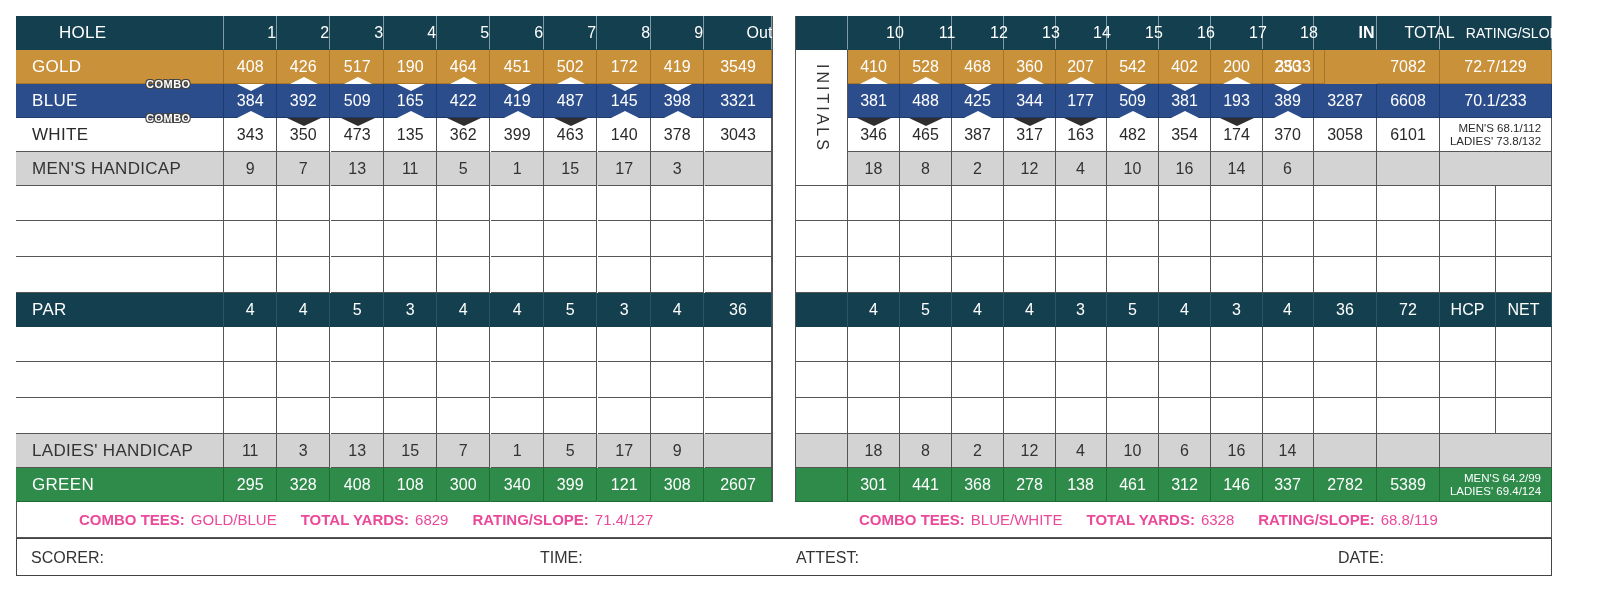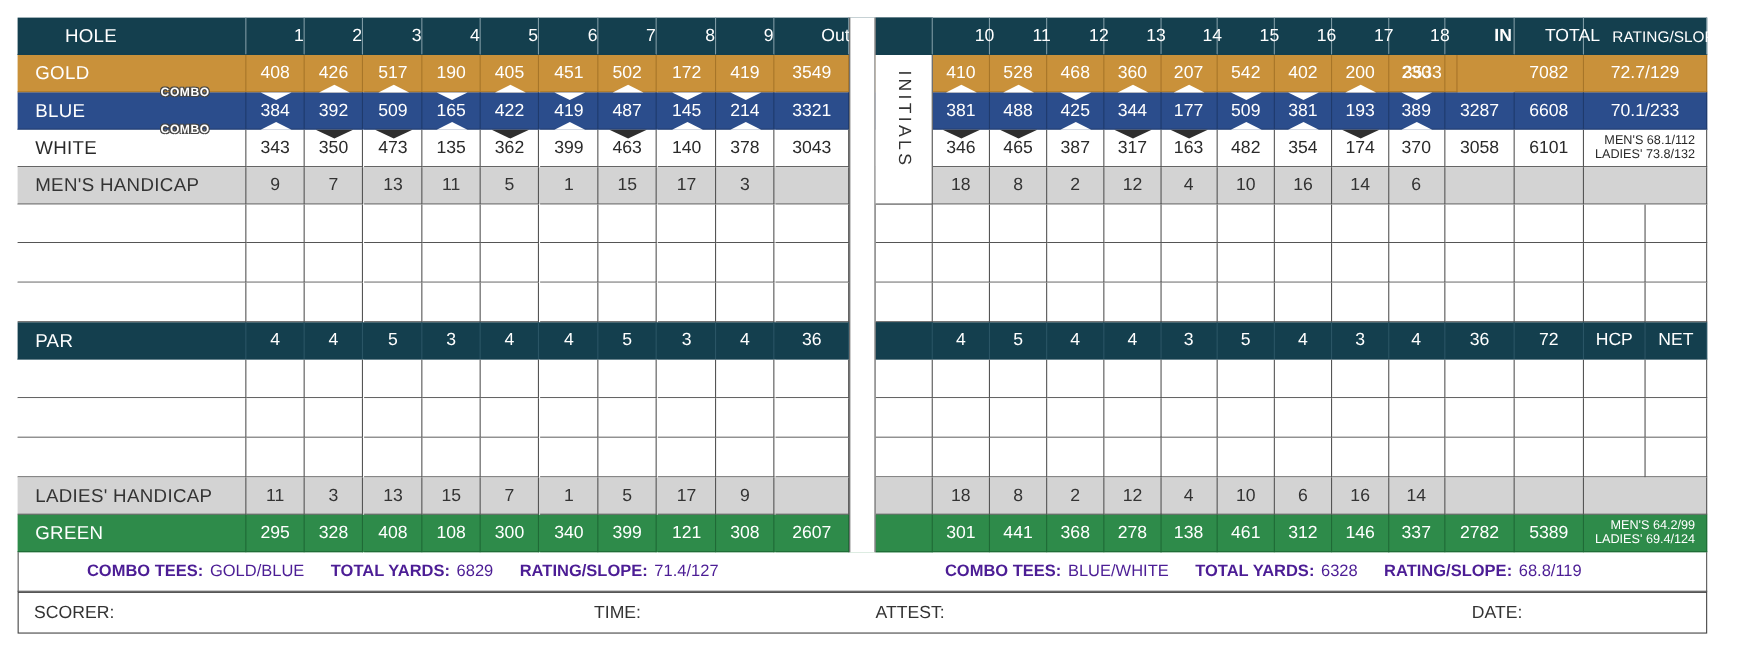--- a/index.html
+++ b/index.html
@@ -38,21 +38,21 @@
 
   .tri { position: absolute; width: 0; height: 0; z-index: 5; left: 50%; transform: translateX(-50%); }
   .tri.up-white { border-left: 14px solid transparent; border-right: 14px solid transparent; border-bottom: 7px solid #ffffff; }
   .tri.down-white { border-left: 14px solid transparent; border-right: 14px solid transparent; border-top: 7px solid #ffffff; }
   .tri.down-dark { border-left: 17px solid transparent; border-right: 17px solid transparent; border-top: 8px solid #2e2e2e; }
 
   .combo-tag { position: absolute; left: 130px; font-size: 11px; font-weight: bold; color: #ffffff; letter-spacing: 0.5px; z-index: 6;
                text-shadow: -1px -1px 0 #444, 1px -1px 0 #444, -1px 1px 0 #444, 1px 1px 0 #444; }
 
   .info-row { position: absolute; left: 0; top: 486px; width: 1536px; height: 36px; border: 1px solid #555; border-top: none;
-              display: flex; align-items: center; font-size: 15px; color: #4c1d95; }
+              display: flex; align-items: center; font-size: 15px; color: #ec4899; }
   .info-group { position: absolute; display: flex; align-items: center; gap: 0; white-space: nowrap; }
   .info-group b { font-weight: bold; margin-right: 6px; }
   .info-group .v { margin-right: 24px; }
 
   .sign-row { position: absolute; left: 0; top: 522px; width: 1536px; height: 38px; border: 1.5px solid #444;
               font-size: 16px; color: #333; }
   .sign-row span { position: absolute; top: 10px; }
 </style>
 </head>
 <body>
@@ -83,21 +83,21 @@
       <div class="cell" style="left: 1298px; width: 63px; font-weight: bold;">IN</div>
       <div class="cell" style="left: 1361px; width: 63px;">TOTAL</div>
       <div class="cell" style="left: 1424px; width: 112px; font-size: 14px;">RATING/SLOPE</div>
     </div>
     <div class="row r-gold" style="top: 34px; height: 34px;">
       <div class="cell label" style="left: 0px; width: 208px;">GOLD</div>
       <div class="cell" style="left: 208px; width: 53.4px;">408</div>
       <div class="cell" style="left: 261px; width: 53.4px;">426</div>
       <div class="cell" style="left: 315px; width: 53.4px;">517</div>
       <div class="cell" style="left: 368px; width: 53.4px;">190</div>
-      <div class="cell" style="left: 421px; width: 53.4px;">405</div>
+      <div class="cell" style="left: 421px; width: 53.4px;">464</div>
       <div class="cell" style="left: 475px; width: 53.4px;">451</div>
       <div class="cell" style="left: 528px; width: 53.4px;">502</div>
       <div class="cell" style="left: 582px; width: 53.4px;">172</div>
       <div class="cell" style="left: 635px; width: 53.4px;">419</div>
       <div class="cell" style="left: 689px; width: 67px;">3549</div>
       <div class="cell" style="left: 780px; width: 52px;"></div>
       <div class="cell" style="left: 832px; width: 52px;">410</div>
       <div class="cell" style="left: 884px; width: 52px;">528</div>
       <div class="cell" style="left: 936px; width: 52px;">468</div>
       <div class="cell" style="left: 988px; width: 52px;">360</div>
@@ -113,21 +113,21 @@
     <div class="row r-blue" style="top: 68px; height: 34px;">
       <div class="cell label" style="left: 0px; width: 208px;">BLUE</div>
       <div class="cell" style="left: 208px; width: 53.4px;">384</div>
       <div class="cell" style="left: 261px; width: 53.4px;">392</div>
       <div class="cell" style="left: 315px; width: 53.4px;">509</div>
       <div class="cell" style="left: 368px; width: 53.4px;">165</div>
       <div class="cell" style="left: 421px; width: 53.4px;">422</div>
       <div class="cell" style="left: 475px; width: 53.4px;">419</div>
       <div class="cell" style="left: 528px; width: 53.4px;">487</div>
       <div class="cell" style="left: 582px; width: 53.4px;">145</div>
-      <div class="cell" style="left: 635px; width: 53.4px;">214</div>
+      <div class="cell" style="left: 635px; width: 53.4px;">398</div>
       <div class="cell" style="left: 689px; width: 67px;">3321</div>
       <div class="cell" style="left: 780px; width: 52px;"></div>
       <div class="cell" style="left: 832px; width: 52px;">381</div>
       <div class="cell" style="left: 884px; width: 52px;">488</div>
       <div class="cell" style="left: 936px; width: 52px;">425</div>
       <div class="cell" style="left: 988px; width: 52px;">344</div>
       <div class="cell" style="left: 1039px; width: 52px;">177</div>
       <div class="cell" style="left: 1091px; width: 52px;">509</div>
       <div class="cell" style="left: 1143px; width: 52px;">381</div>
       <div class="cell" style="left: 1195px; width: 52px;">193</div>

